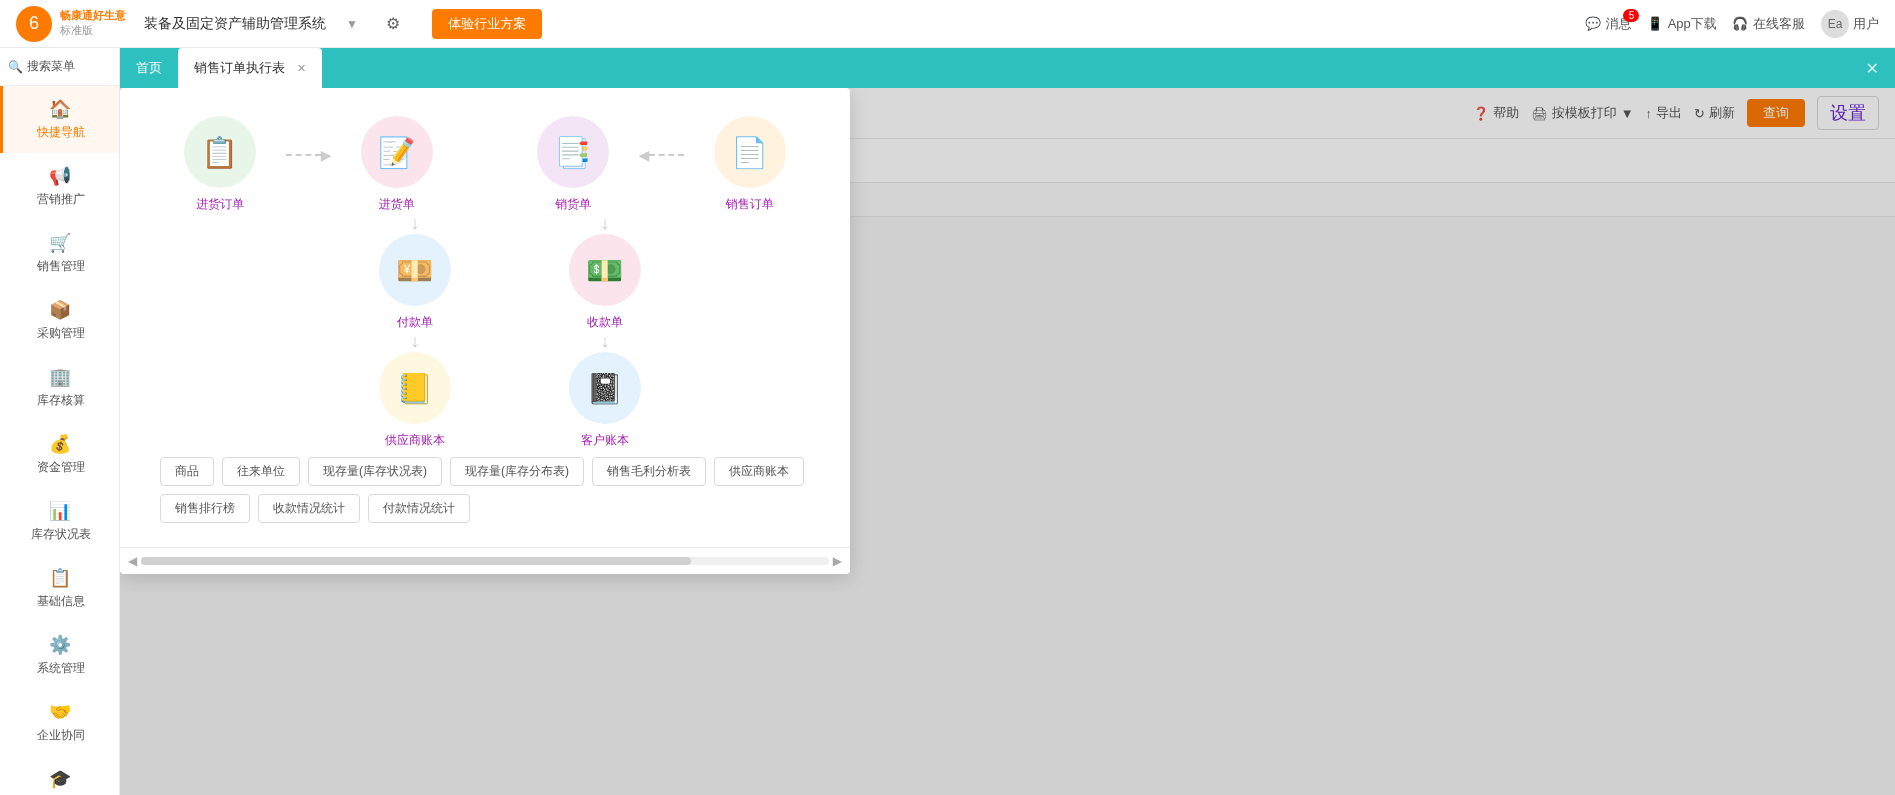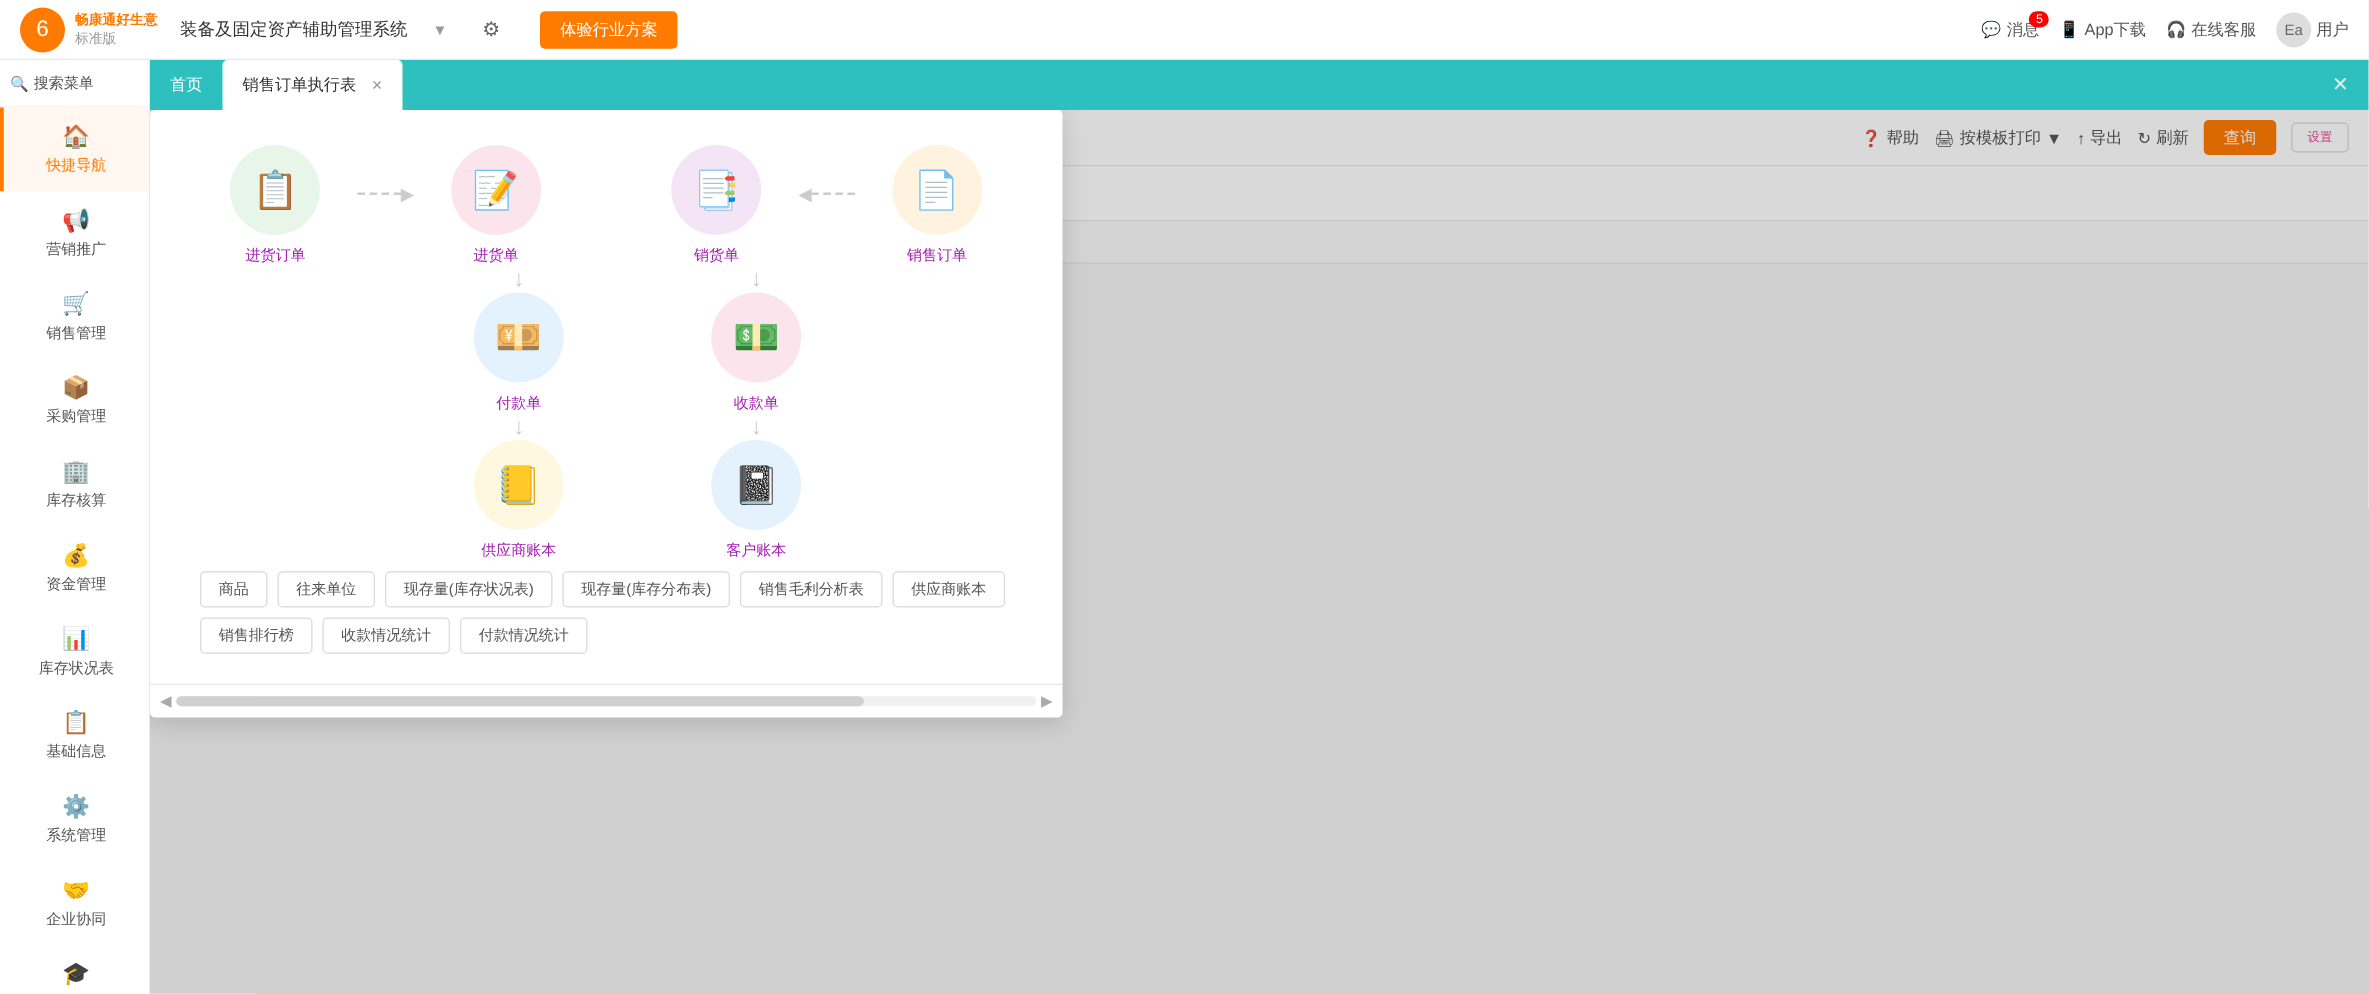--- a/index.html
+++ b/index.html
@@ -213,26 +213,26 @@
       background: #ff7b00;
       color: white;
       border: none;
       padding: 5px 16px;
       border-radius: 4px;
       cursor: pointer;
       font-size: 13px;
     }
     .toolbar-set-btn {
       background: #fff;
-      color: #ec4899;
+      color: #6d28d9;
       border: 1px solid #d9d9d9;
       padding: 4px 12px;
       border-radius: 4px;
       cursor: pointer;
-      font-size: 10px;
+      font-size: 18px;
     }
 
     
     .filter-row {
       background: #fff;
       padding: 8px 16px;
       display: flex;
       align-items: center;
       gap: 12px;
       border-bottom: 1px solid #e8e8e8;
@@ -371,21 +371,21 @@
     }
   </style>
 </head>
 <body>
 
 <div class="top-header">
   <div class="logo-area">
     <div class="logo-icon">
       <span>6</span>
     </div>
-    <div class="logo-text" style="font-size:11px;color:#ff7b00;font-weight:bold;">畅康通好生意<br><span style="color:#999;font-weight:normal;">标准版</span></div>
+    <div class="logo-text" style="font-size:11px;color:#ff7b00;font-weight:bold;font-family:Liberation Mono, monospace;">畅康通好生意<br><span style="color:#999;font-weight:normal;">标准版</span></div>
   </div>
   <div class="system-title">
     <span class="system-title-text">装备及固定资产辅助管理系统</span>
     <span class="system-dropdown">▼</span>
     <span class="settings-icon">⚙</span>
     <button class="experience-btn">体验行业方案</button>
   </div>
   <div class="header-right">
     <div class="header-icon-item" style="position:relative;">
       <span>💬</span>

